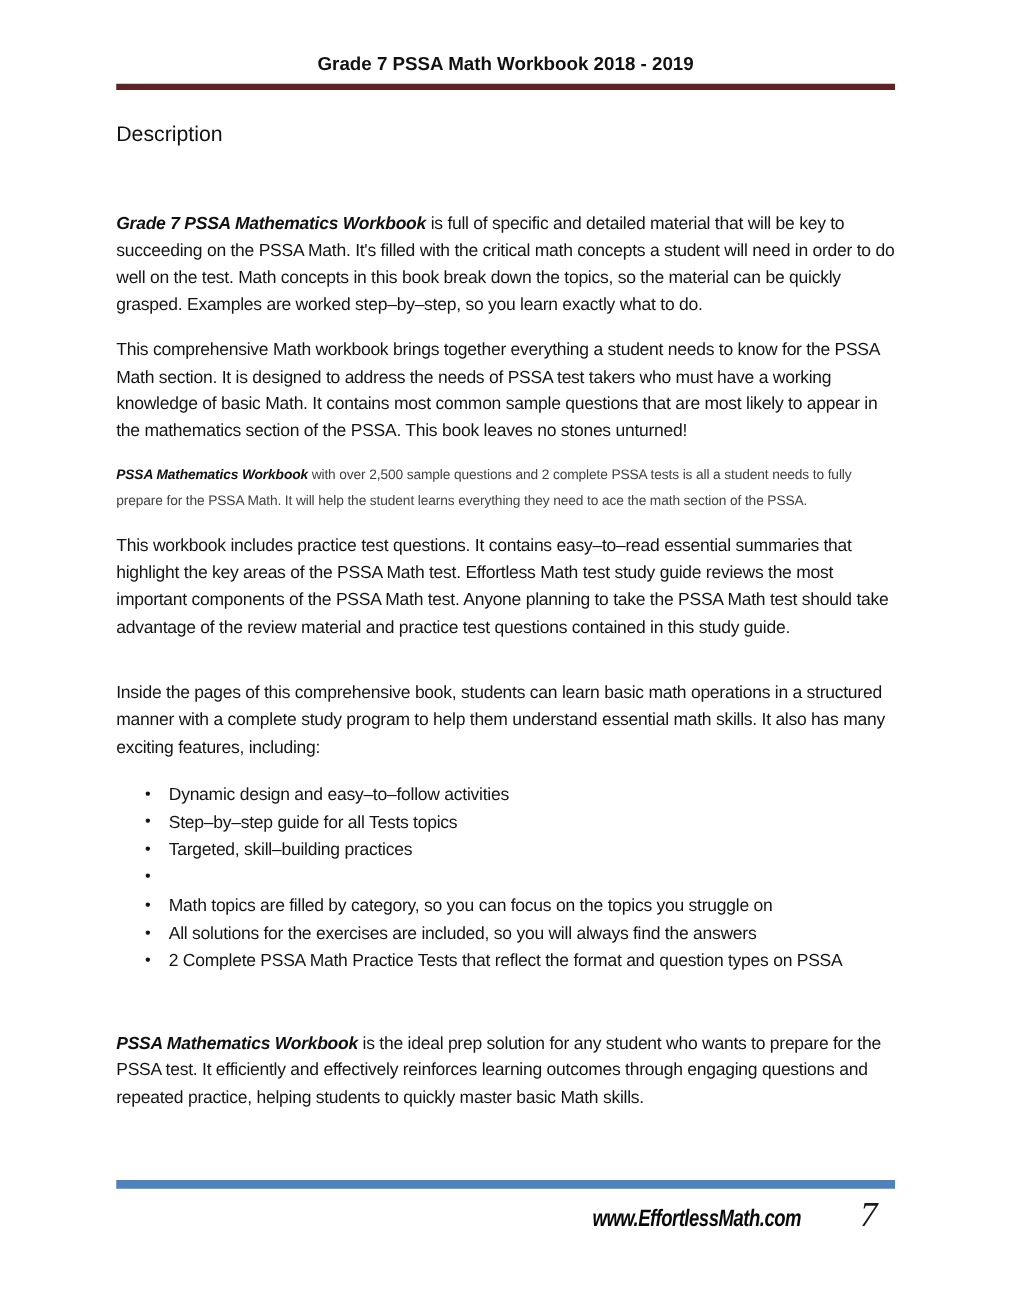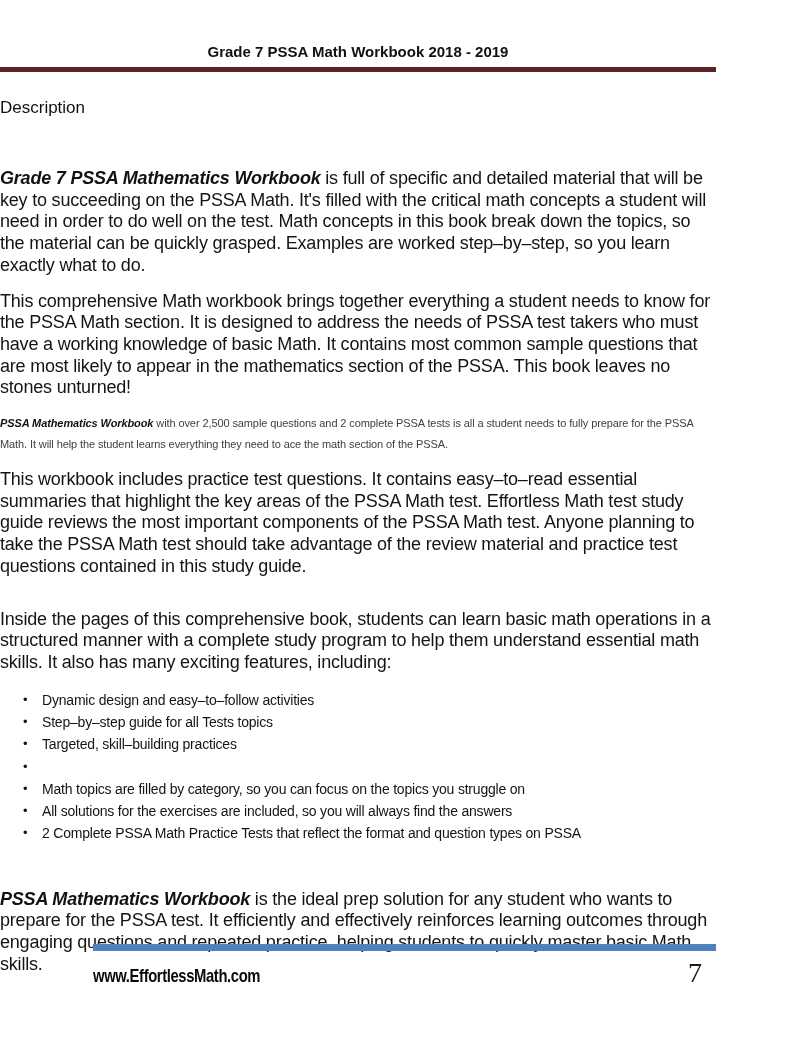--- a/index.html
+++ b/index.html
@@ -5,21 +5,21 @@
   html, body { margin: 0; padding: 0; background: #ffffff; }
   .page {
     position: relative;
     width: 808px;
     height: 1045px;
     background: #ffffff;
     overflow: hidden;
     font-family: "Liberation Sans", sans-serif;
     color: #141414;
   }
-  .margins { padding-right: 92px; }
+  .margins { padding-left: 93px; padding-right: 92px; }
 
   .header-title {
     padding-top: 43px;
     text-align: center;
     font-size: 15px;
     font-weight: 700;
     color: #111111;
   }
   .header-rule {
     margin-top: 7px;
@@ -28,21 +28,21 @@
   }
   .section-heading {
     margin-top: 26px;
     font-size: 17px;
     font-weight: 400;
     color: #111111;
   }
 
   p.body-par {
     margin: 14px 0 0 0;
-    font-size: 18px;
+    font-size: 14px;
     line-height: 21.7px;
     letter-spacing: -0.2px;
     text-align: left;
   }
   p.body-par.first { margin-top: 50px; }
   p.body-par.alt {
     font-size: 11px;
     line-height: 21px;
     letter-spacing: -0.1px;
     color: #404040;
@@ -73,22 +73,23 @@
   .footer {
     position: absolute;
     top: 944px;
     left: 93px;
     right: 92px;
   }
   .footer-rule { height: 7px; background: #4f81bd; }
   .footer-row {
     margin-top: 6px;
     display: flex;
-    justify-content: space-between;
+    justify-content: flex-end;
     align-items: baseline;
+    font-style: italic;
   }
   .site {
     font-size: 19px;
     font-weight: 700;
     letter-spacing: -0.5px;
     color: #0a0a0a;
     transform: scaleX(0.78);
     transform-origin: left center;
     white-space: nowrap;
     text-decoration: none;

